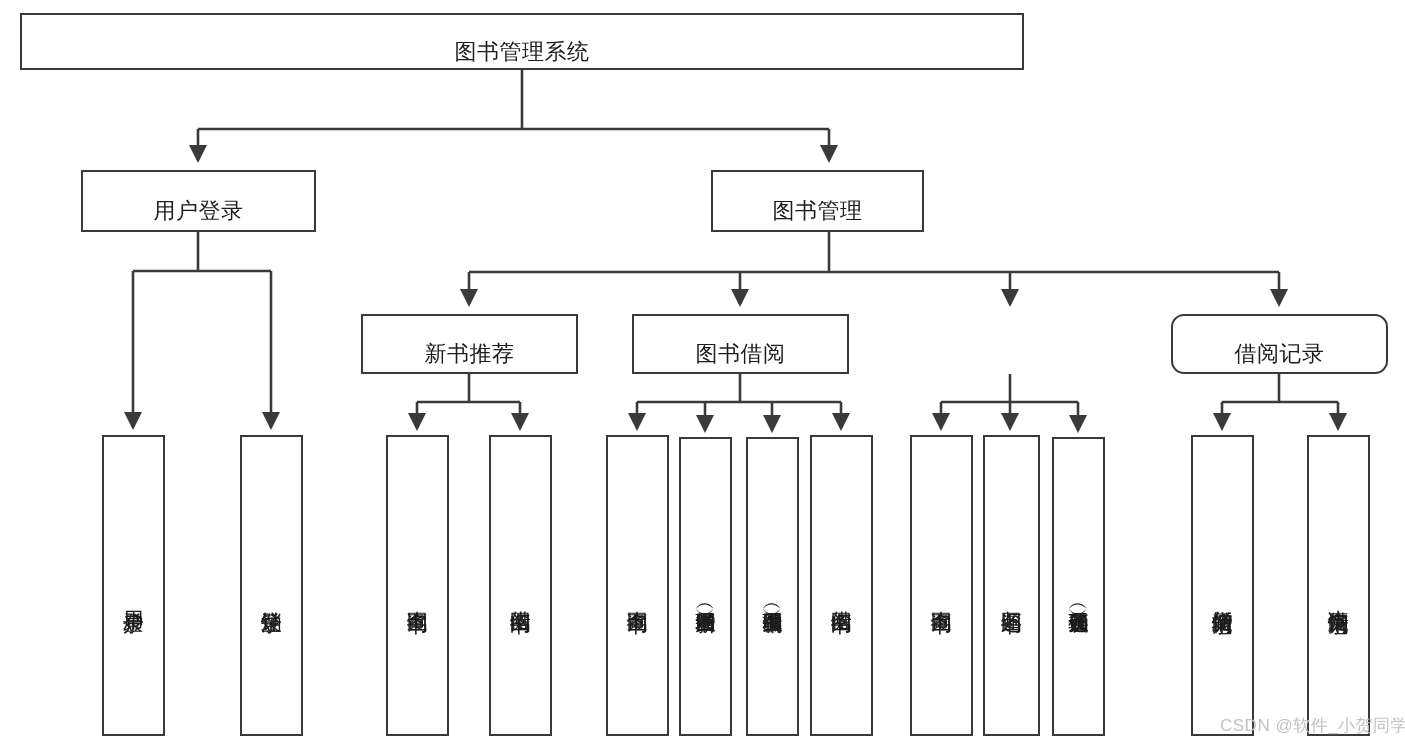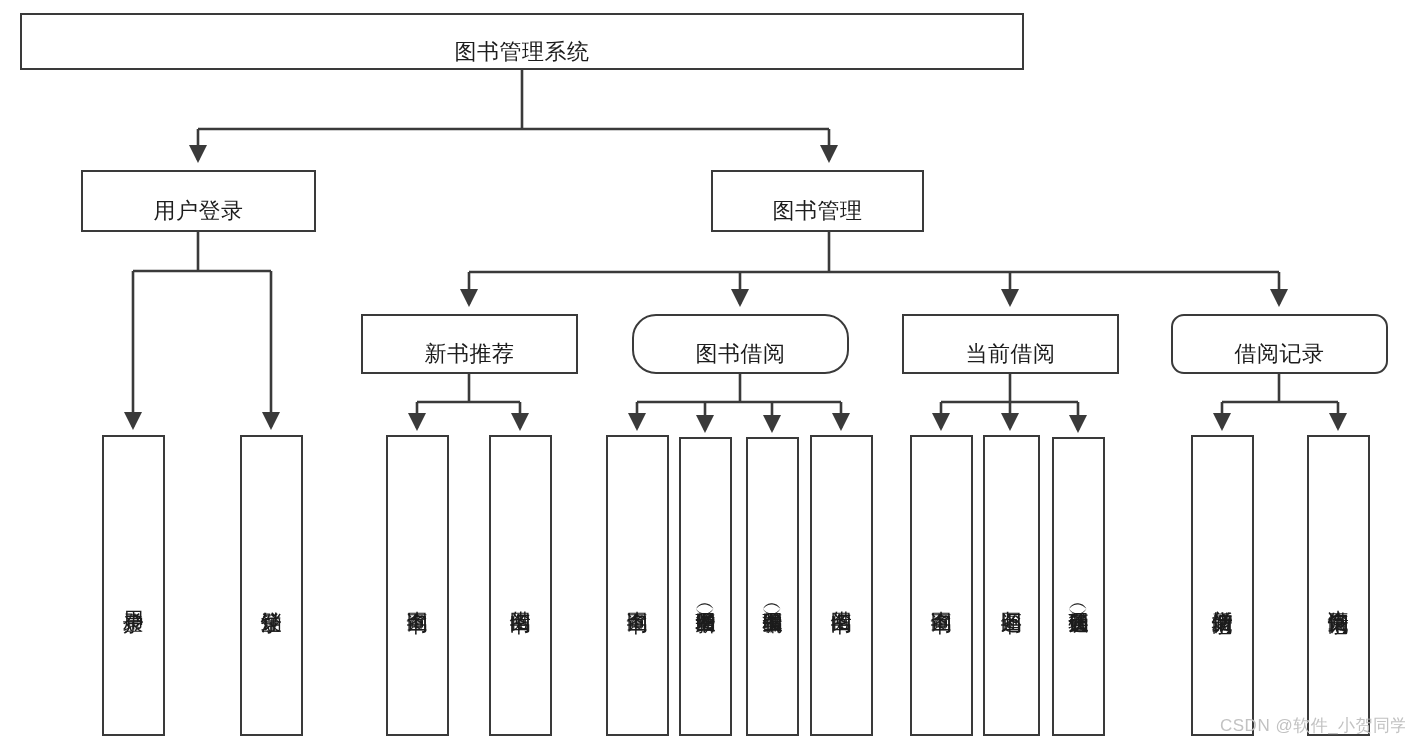--- a/index.html
+++ b/index.html
@@ -146,27 +146,24 @@
   </div>
 
   <div class="node horiz" style="left:711px; top:170px; width:213px; height:62px;">
     <span class="label">图书管理</span>
   </div>
 
   <div class="node horiz" style="left:361px; top:314px; width:217px; height:60px;">
     <span class="label">新书推荐</span>
   </div>
 
-  <div class="node horiz" style="left:632px; top:314px; width:217px; height:60px;border-radius:24px;">
+  <div class="node horiz" style="left:632px; top:314px; width:217px; height:60px;">
     <span class="label">图书借阅</span>
   </div>
 
-  <div class="node horiz" style="left:902px; top:314px; width:217px; height:60px;">
-    <span class="label">当前借阅</span>
-  </div>
 
   <div class="node horiz" style="left:1171px; top:314px; width:217px; height:60px;border-radius:13px;">
     <span class="label">借阅记录</span>
   </div>
 
   <div class="node vert" style="left:102px; top:435px; width:63px; height:301px;">
     <span class="label">用户登录</span>
   </div>
 
   <div class="node vert" style="left:240px; top:435px; width:63px; height:301px;">

